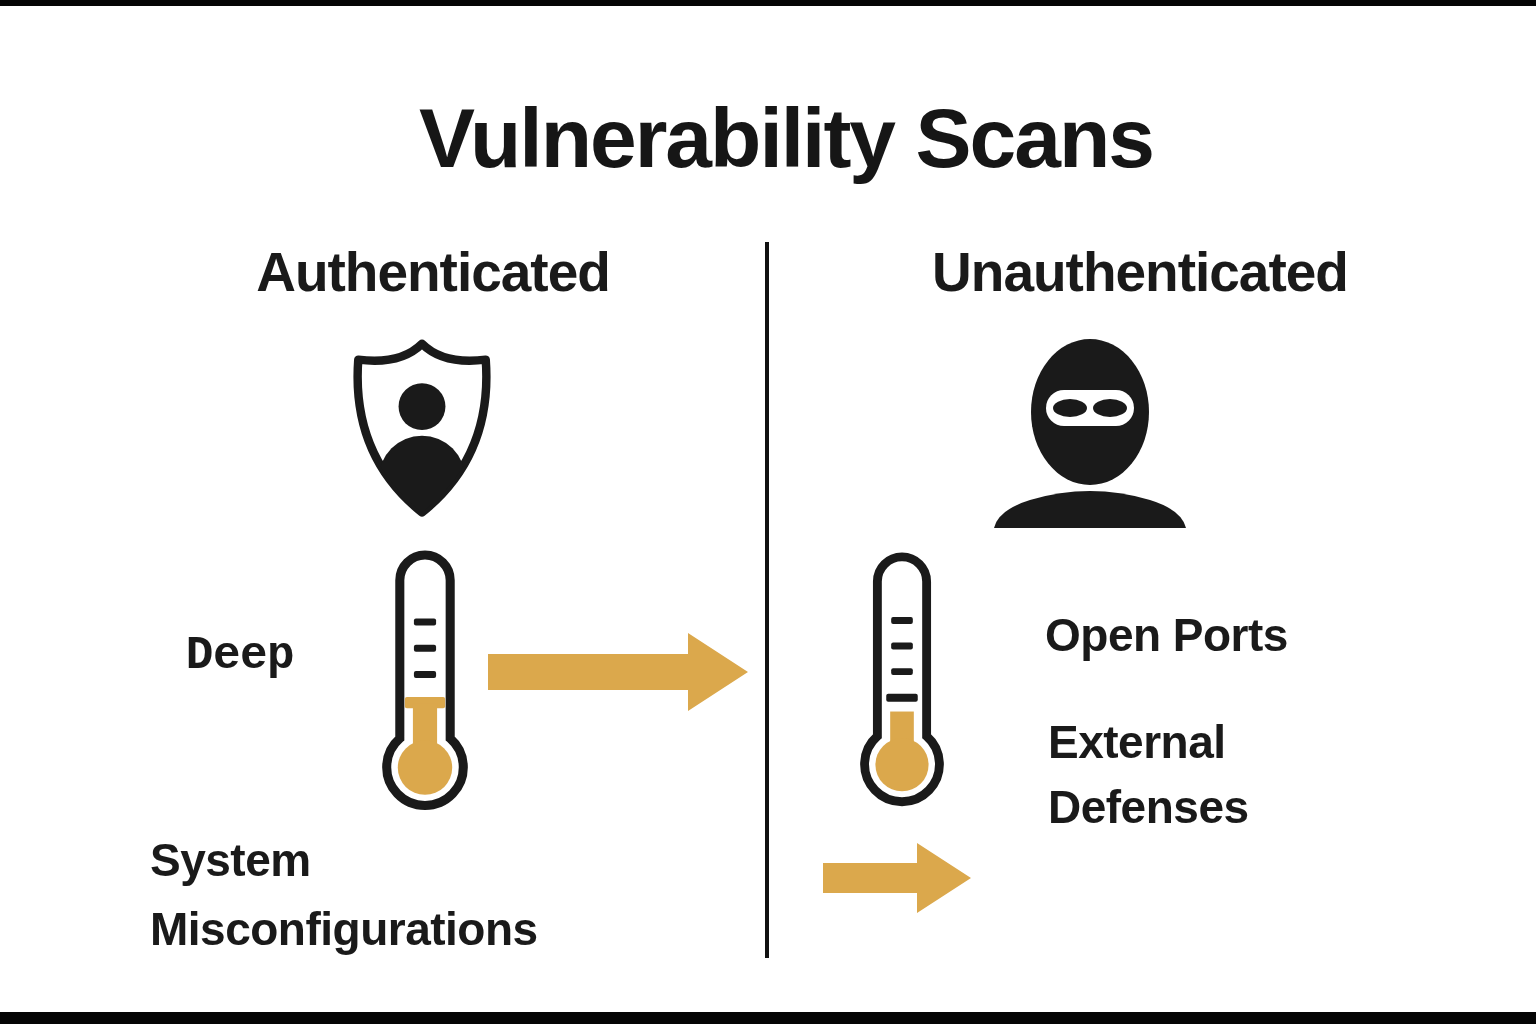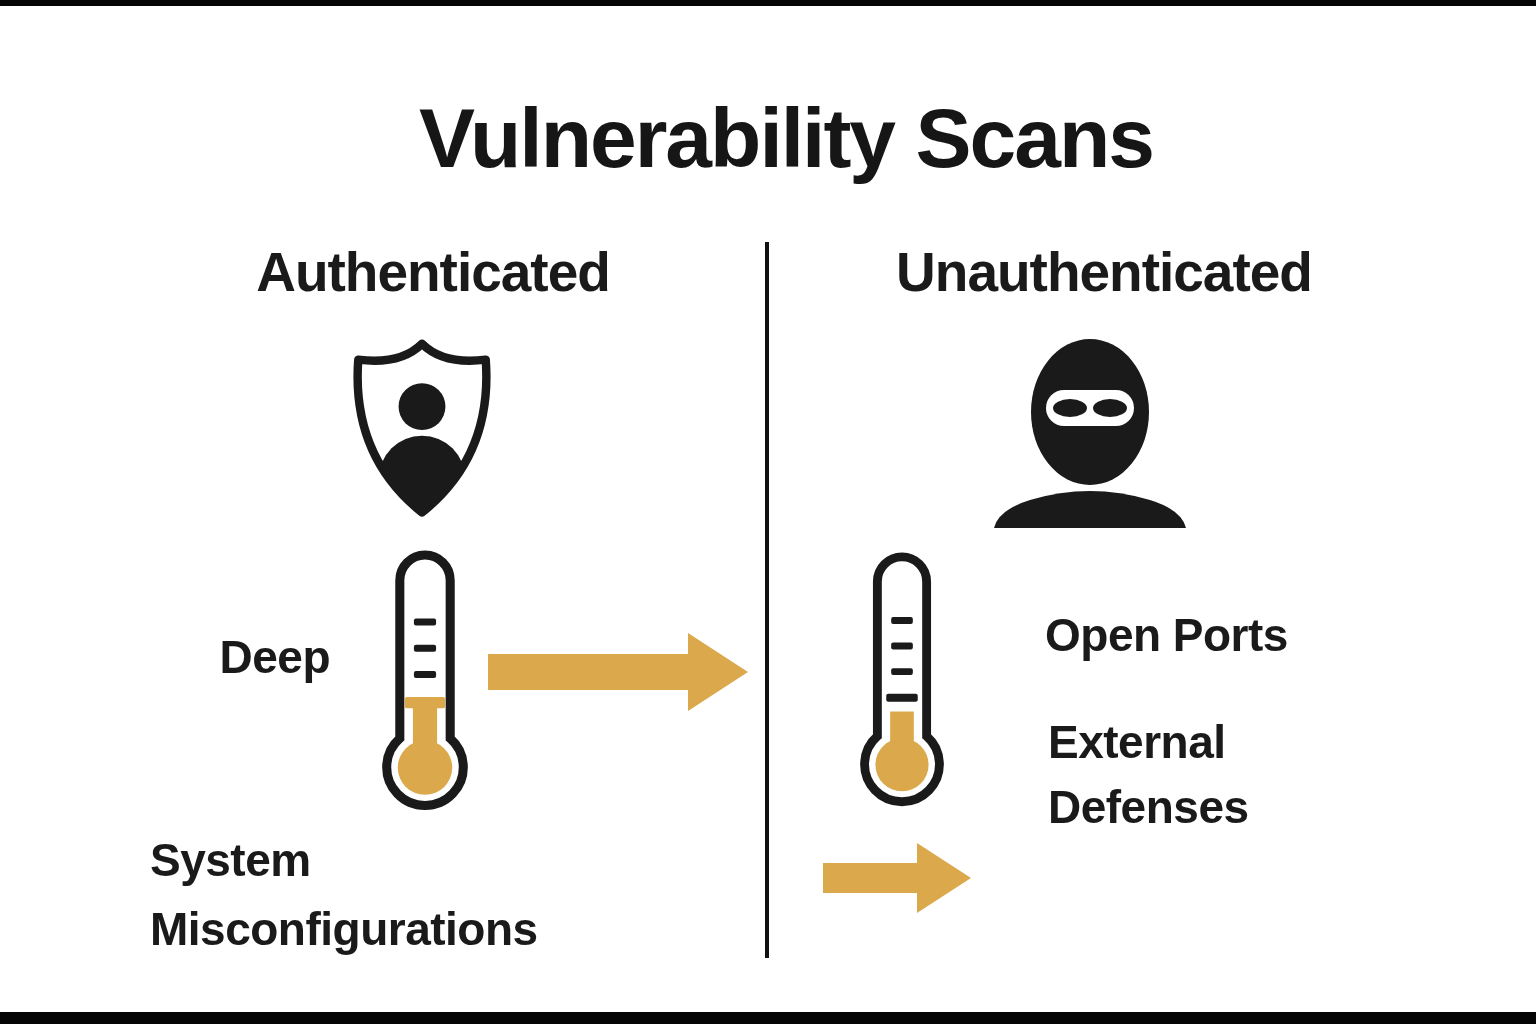--- a/index.html
+++ b/index.html
@@ -12,27 +12,27 @@
   .bar.bottom{bottom:0;height:12px;}
   .title{
     position:absolute;top:78px;left:0;width:1536px;margin:12px;
     text-align:center;font-size:84px;font-weight:700;letter-spacing:-2px;color:#161616;padding-left:6px;
   }
   .col-header{
     position:absolute;margin:8px;font-size:55px;font-weight:700;letter-spacing:-1px;
     text-align:center;color:#1a1a1a;
   }
   .col-header.left{top:232px;left:160px;width:530px;}
-  .col-header.right{top:232px;left:856px;width:480px;}
+  .col-header.right{top:232px;left:892px;width:480px;}
   .divider{position:absolute;left:765px;top:242px;width:4px;height:716px;background:#111;}
   .icon-abs{position:absolute;}
   .label{
     position:absolute;font-size:46px;font-weight:700;color:#1a1a1a;letter-spacing:-0.5px;
   }
-  .label.deep{top:630px;left:150px;width:180px;text-align:right;}
+  .label.deep{top:630px;left:150px;width:180px;text-align:center;font-family:Liberation Mono, monospace;}
   .label.caption{top:826px;left:150px;width:520px;text-align:left;line-height:1.5;}
   .label.open-ports{top:608px;left:1045px;width:420px;}
   .label.ext-def{top:710px;left:1048px;width:270px;line-height:1.42;}
   svg{display:block;}
 </style>
 </head>
 <body>
 
 <div class="canvas">
 

